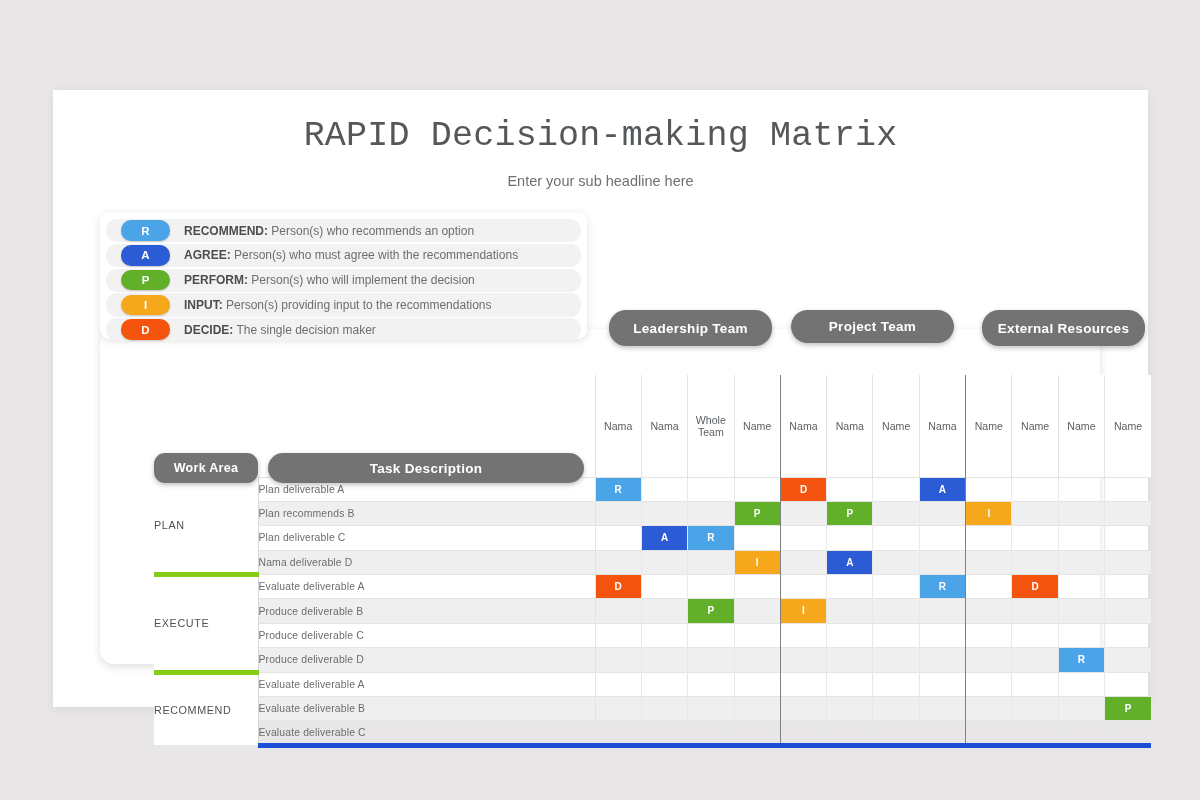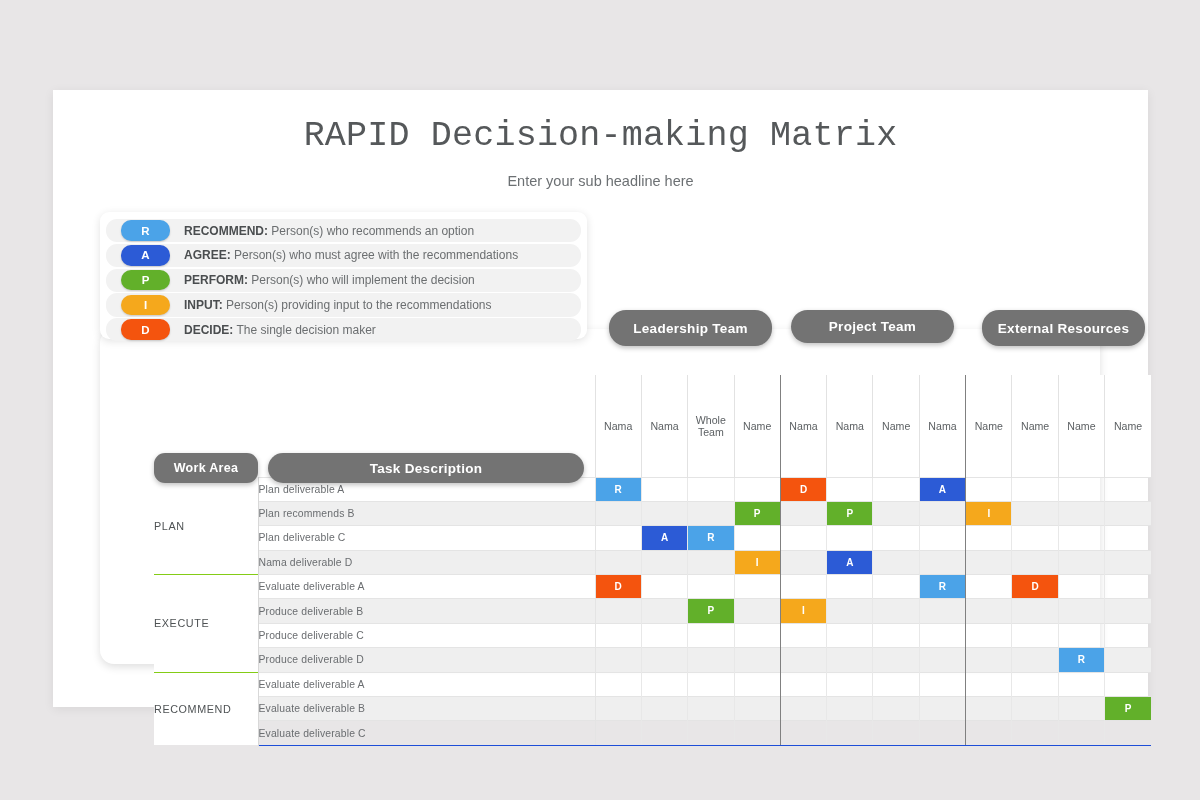--- a/index.html
+++ b/index.html
@@ -121,41 +121,41 @@
   tbody tr.stripe td { background: #efefef; }
   td.work {
     border-right: 1px solid #d8d8d8;
     border-top: none;
     vertical-align: middle;
     text-align: left;
     padding-left: 12px;
     font-size: 10.8px; color: #4e5254; letter-spacing: 0.6px;
     background: #ffffff !important;
   }
-  td.work.sep { border-top: 1px solid #84cc16; }
+  td.work.sep { border-top: 5px solid #84cc16; }
   td.task {
     vertical-align: middle;
     padding-left: 17px;
     font-size: 10.4px; color: #6a6d70;
     border-right: 1px solid #e4e4e4;
     letter-spacing: 0.15px;
   }
   td.cell {
     border-left: 1px solid #e8e8e8;
     text-align: center; vertical-align: middle;
   }
   td.cell.grp-end { border-right: 1.6px solid #808080; }
   .mark {
     display: block;
     width: 100%; height: 23.4px;
     line-height: 23.4px;
     color: #ffffff; font-size: 10px; font-weight: bold;
     text-align: center;
   }
-  tbody tr:last-child td { border-bottom: 1px solid #1d4ed8; }
+  tbody tr:last-child td { border-bottom: 5px solid #1d4ed8; }
 </style>
 </head>
 <body>
 
 <div id="slide">
 
   <div id="title">RAPID Decision-making Matrix</div>
   <div id="subtitle">Enter your sub headline here</div>
 
   <div id="card"></div>

